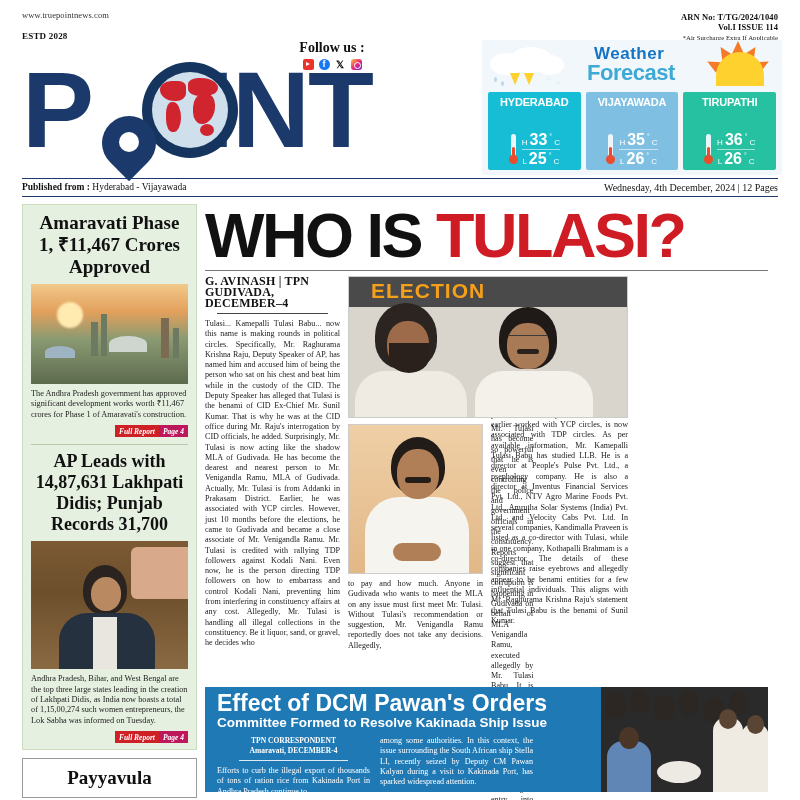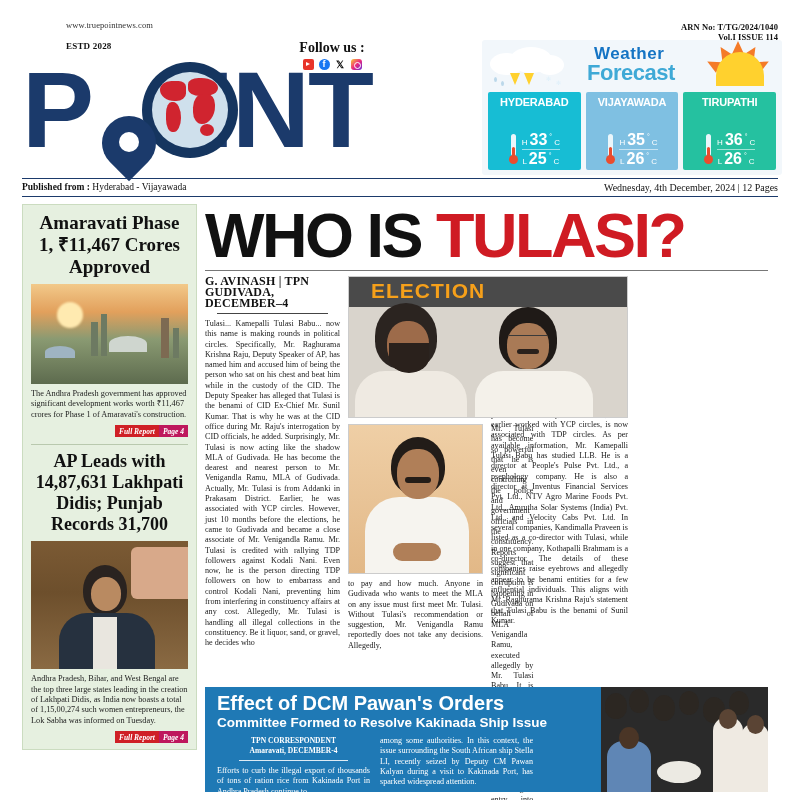--- a/index.html
+++ b/index.html
@@ -6,21 +6,21 @@
   html, body {
     width: 800px; height: 800px;
     background: #ffffff;
     font-family: "Liberation Serif", serif;
     overflow: hidden;
   }
   .page { width: 800px; height: 800px; position: relative; background:#fff; }
 
   
   .masthead { position: relative; height: 175px; padding: 0 22px; }
-  .mh-top { display:flex; justify-content:space-between; align-items:flex-start; padding-top:20px;margin-left:44px; }
+  .mh-top { display:flex; justify-content:space-between; align-items:flex-start; padding-top:10px; }
   .mh-left { width: 170px; }
   .site-url { font-size: 8.5px; color:#333; letter-spacing:.1px; font-family:"Liberation Serif",serif;}
   .estd { font-size: 9px; font-weight: bold; color:#111; margin-top: 11px; letter-spacing:.2px;}
   .mh-follow { position:absolute; left: 272px; top: 40px; width: 120px; text-align:center; }
   .follow-label { font-size: 14px; font-weight: bold; color:#111; margin-bottom:3px; }
   .social-row { display:flex; gap:5px; justify-content:center; align-items:center; }
   .sicon { width:11px; height:11px; border-radius:2px; display:inline-block; position:relative; }
   .s-yt { background:#e8342a; }
   .s-yt:after{content:""; position:absolute; left:3.6px; top:2.6px; border-left:4px solid #fff; border-top:2.8px solid transparent; border-bottom:2.8px solid transparent;}
   .s-fb { background:#1877f2; border-radius:50%; color:#fff; font-size:9px; font-weight:bold; font-family:"Liberation Sans",sans-serif; text-align:center; line-height:11px;}
@@ -159,21 +159,21 @@
   .rr-bg{position:absolute;left:0;top:0;width:100%;height:100%;background:linear-gradient(180deg,#efcfa6,#e2b887);}
   .rr-h{position:absolute;left:42px;top:12px;width:54px;height:58px;border-radius:50% 50% 44% 44%;background:#221c18;}
   .rr-f{position:absolute;left:48px;top:24px;width:42px;height:50px;border-radius:46%;background:#b07f58;}
   .rr-m{position:absolute;left:56px;top:52px;width:26px;height:6px;border-radius:3px;background:#241d18;}
   .rr-b{position:absolute;left:16px;top:72px;width:104px;height:78px;background:#f6f4ef;border-radius:34px 34px 0 0;}
   .rr-hand{position:absolute;left:44px;top:118px;width:48px;height:18px;border-radius:10px;background:#b07f58;}
 
   
   .bottom-blue { position:absolute; left:0; right:0; bottom:0; height:105px; background:#1f79b5; color:#fff; display:flex; overflow:hidden;}
   .bb-left { flex:1; padding:6px 10px 0 12px; }
-  .bb-h1 { font-family:"Liberation Sans",sans-serif; font-weight:bold; font-size:20px; line-height:21px; color:#fff;}
+  .bb-h1 { font-family:"Liberation Sans",sans-serif; font-weight:bold; font-size:23px; line-height:21px; color:#fff;}
   .bb-h2 { font-family:"Liberation Sans",sans-serif; font-weight:bold; font-size:13.5px; line-height:16px; color:#fff; margin-top:1px;}
   .bb-cols { display:flex; gap:10px; margin-top:5px; }
   .bb-c { width:153px; }
   .bb-by { text-align:center; font-size:7.5px; font-weight:bold; line-height:10px;font-family:Liberation Serif, serif; }
   .bb-rule { border-top:1.2px solid rgba(255,255,255,.85); margin:4px 22px 5px; }
   .bb-t { font-size:8.1px; line-height:10.3px; text-align:justify; }
   .bb-photo { width:167px; background:#2a2a2a; position:relative; overflow:hidden;}
   .crowd{position:absolute;border-radius:50% 50% 45% 45%;background:#2c2722;}
   .cperson{position:absolute;background:#efeae2;border-radius:14px 14px 0 0;}
   .chead{position:absolute;border-radius:50%;background:#5a4434;}
@@ -370,20 +370,23 @@
           <div class="capt">Andhra Pradesh, Bihar, and West Bengal are the top three large states leading in the creation of Lakhpati Didis, as India now boasts a total of 1,15,00,274 such women entrepreneurs, the Lok Sabha was informed on Tuesday.</div>
           <div class="fullrep">
             <span class="fr-badge">
               <span class="fr-a">Full Report</span>
               <span class="fr-b">Page 4</span>
             </span>
           </div>
         </div>
       </div>
 
+      <div class="box-white">
+        <div class="lead-title">Payyavula</div>
+      </div>
     </div>
 
     <div class="col-main">
 
       <div class="headline"><span>WHO IS </span><span class="red">TULASI?</span></div>
       <div class="hl-rule"></div>
 
       <div class="main-cols">
 
         <div class="mcol">

